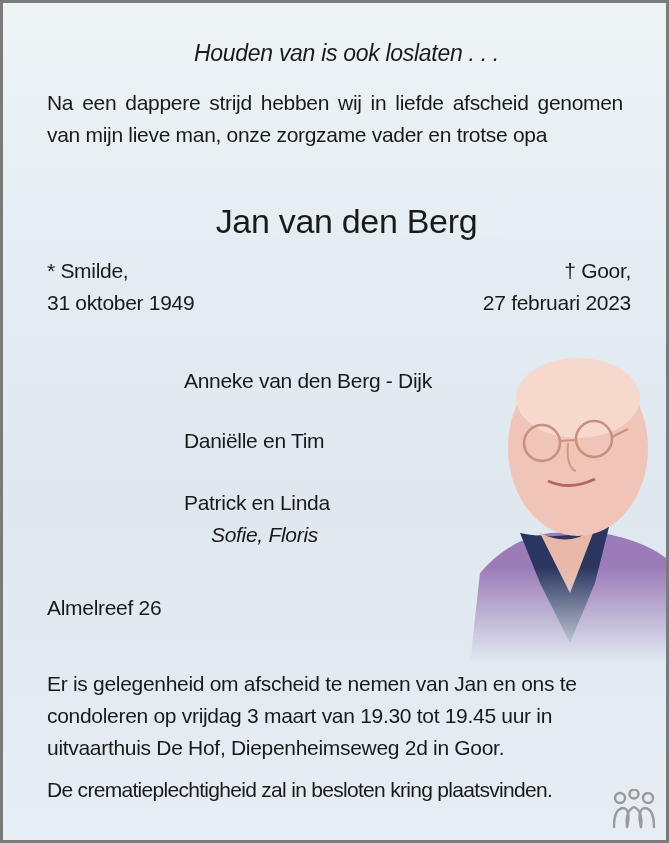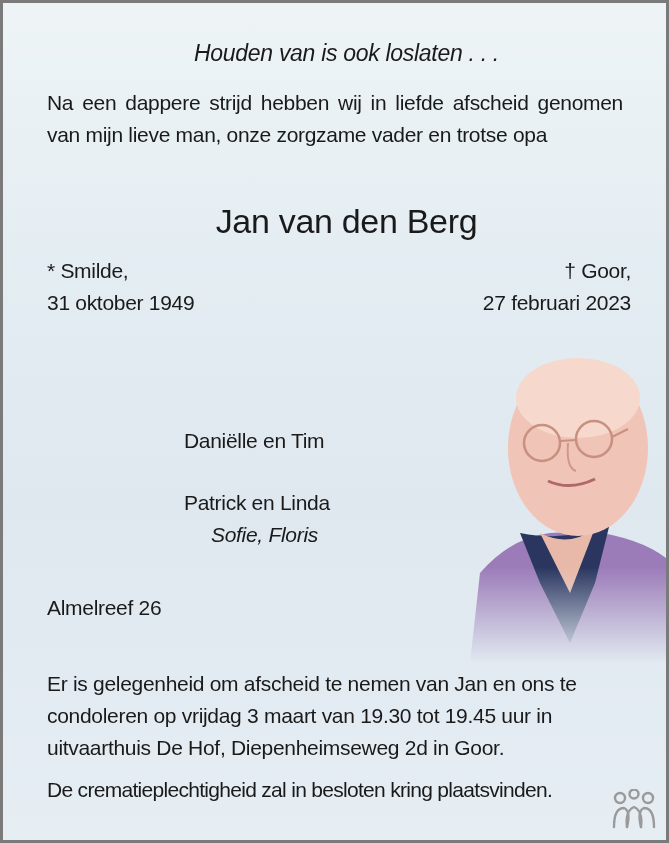--- a/index.html
+++ b/index.html
@@ -33,20 +33,21 @@
 
   <div class="txt birth">
     <div>* Smilde,</div>
     <div>31 oktober 1949</div>
   </div>
   <div class="txt death">
     <div>† Goor,</div>
     <div>27 februari 2023</div>
   </div>
 
+  <div class="txt fam" style="top:362px">Anneke van den Berg - Dijk</div>
   <div class="txt fam" style="top:484px">
     <span>Patrick en Linda</span>
     <span class="grandkids">Sofie, Floris</span>
   </div>
   <div class="txt fam" style="top:422px">Daniëlle en Tim</div>
 
   <svg class="photo" viewBox="0 0 196 320">
     <defs>
       <radialGradient id="fade" cx="50%" cy="45%" r="60%">
         <stop offset="70%" stop-color="#fff" stop-opacity="1"></stop>

